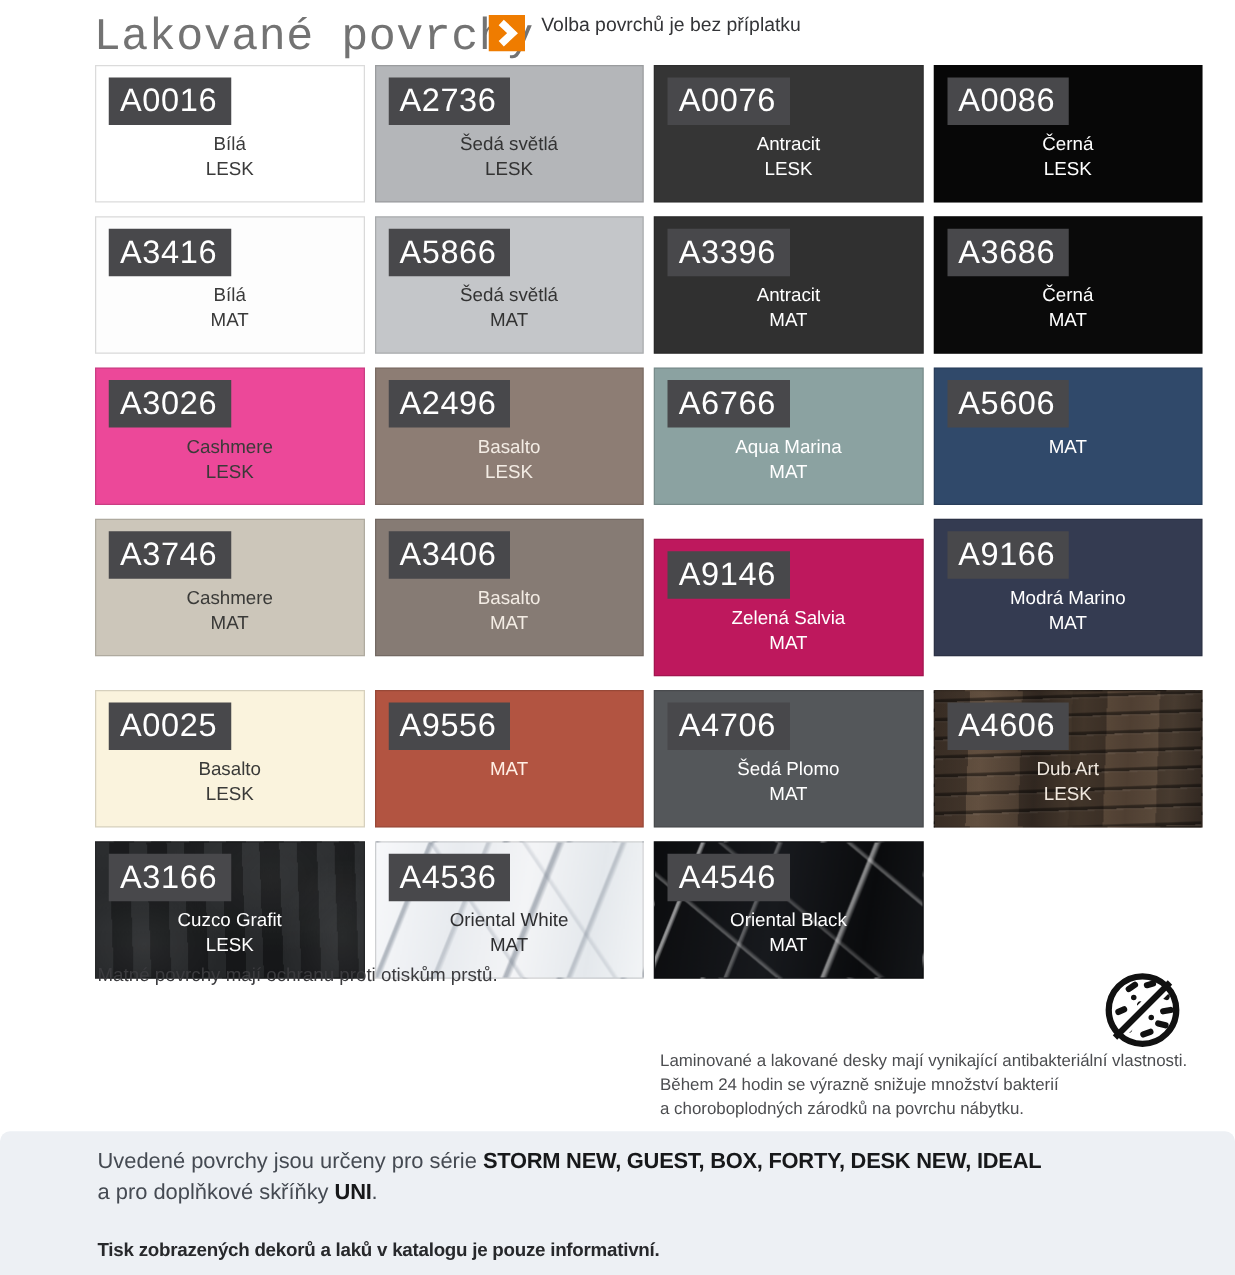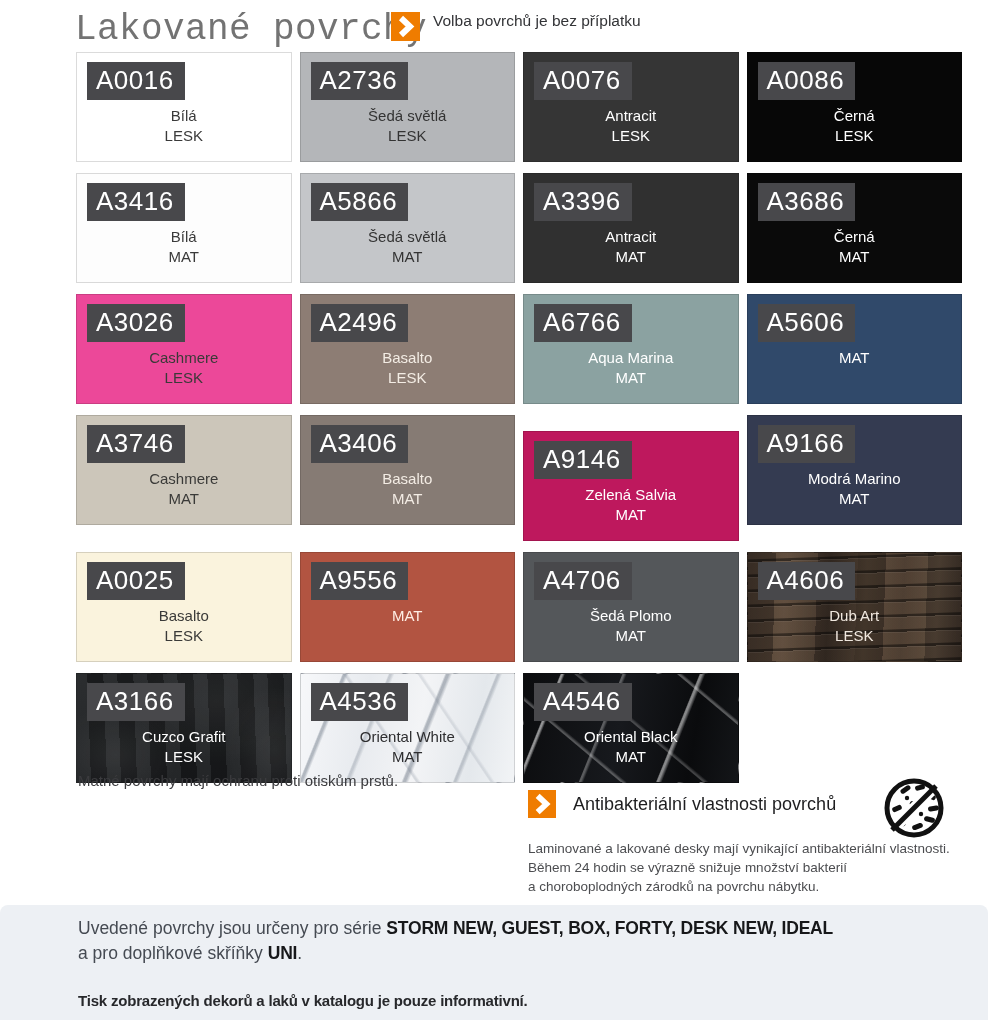--- a/index.html
+++ b/index.html
@@ -226,28 +226,20 @@
         <span class="code">A4546</span>
         <div class="labels">
           <span>Oriental Black</span>
           <span>MAT</span>
         </div>
       </div>
     </div>
 
   <div class="matte-note">Matné povrchy mají ochranu proti otiskům prstů.</div>
 
-  <div class="anti-head">
-    <span class="arrow-box">
-      <svg width="28" height="28" viewBox="0 0 29 29" aria-hidden="true">
-        <polyline points="10,6 19,14.5 10,23" fill="none" stroke="#ffffff" stroke-width="6" stroke-linecap="butt" stroke-linejoin="miter"></polyline>
-      </svg>
-    </span>
-    <span class="anti-heading">Antibakteriální vlastnosti povrchů</span>
-  </div>
 
   <div class="bacteria-wrap">
     <svg width="64" height="64" viewBox="0 0 64 64" aria-hidden="true">
       <g fill="#111111">
         <rect x="18" y="11" width="11" height="5" rx="2.5" transform="rotate(-35 23.5 13.5)"></rect>
         <rect x="33" y="9" width="10" height="5" rx="2.5" transform="rotate(-15 38 11.5)"></rect>
         <rect x="44" y="18" width="10" height="5" rx="2.5" transform="rotate(25 49 20.5)"></rect>
         <rect x="46" y="30" width="11" height="5" rx="2.5" transform="rotate(-10 51.5 32.5)"></rect>
         <rect x="42" y="41" width="11" height="5" rx="2.5" transform="rotate(15 47.5 43.5)"></rect>
         <rect x="30" y="48" width="11" height="5" rx="2.5" transform="rotate(-20 35.5 50.5)"></rect>

